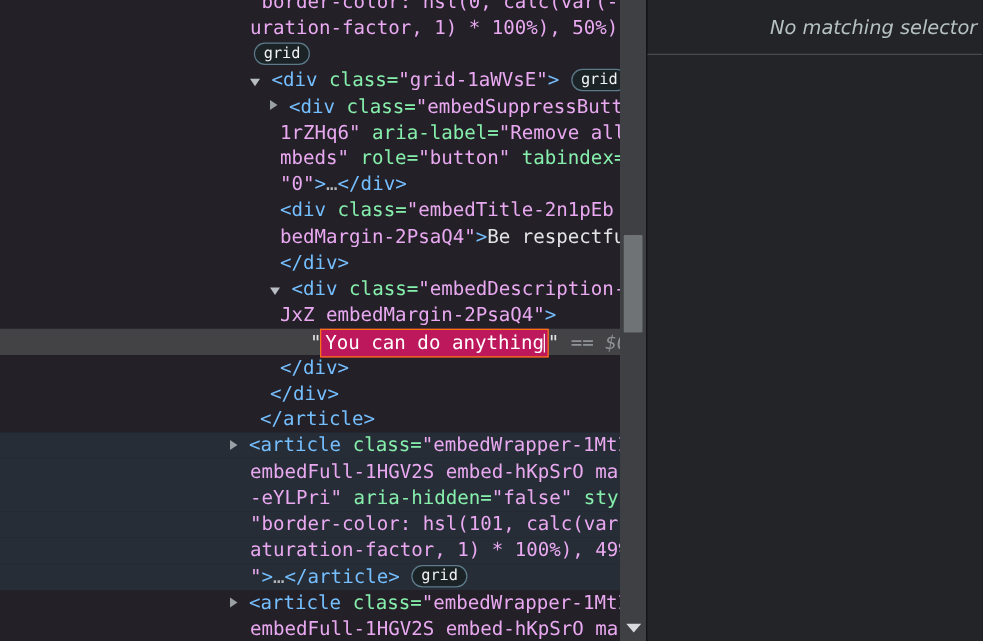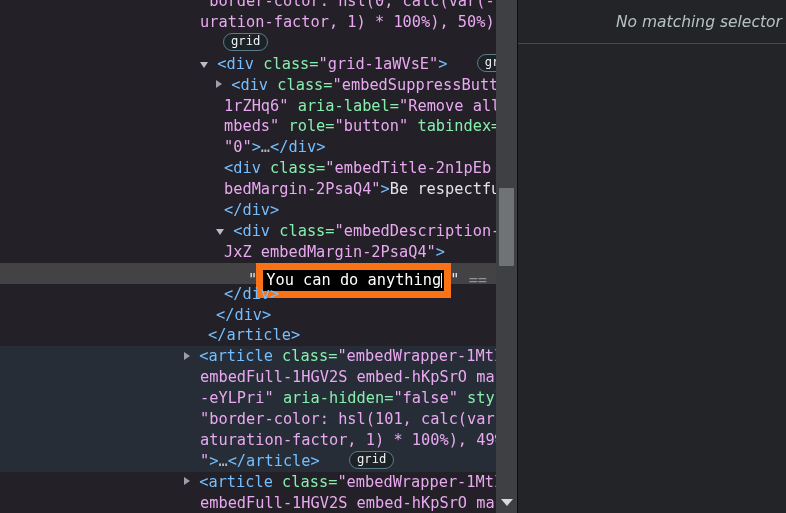--- a/index.html
+++ b/index.html
@@ -82,27 +82,26 @@
     border-radius: 9px;
     background: #1c2327;
     color: #f0f1f2;
     font-size: 12.2px;
     line-height: 13px;
     padding: 1px 7px 2px 7px;
     vertical-align: middle;
     position: relative;
     top: -1px;
     font-family: "DejaVu Sans Mono", "Liberation Mono", monospace;
-    margin-left: 20px;
   }
 
   .editbox {
     display: inline-block;
-    border: 7px solid #f97316;
-    background: #000000;
+    border: 1px solid #f97316;
+    background: #be185d;
     color: #ffffff;
     padding: 0px 2px 0px 3px;
     margin: 0 -1px;
     position: relative;
   }
   .caret {
     display: inline-block;
     width: 1px;
     height: 15px;
     background: #f2f2f2;

